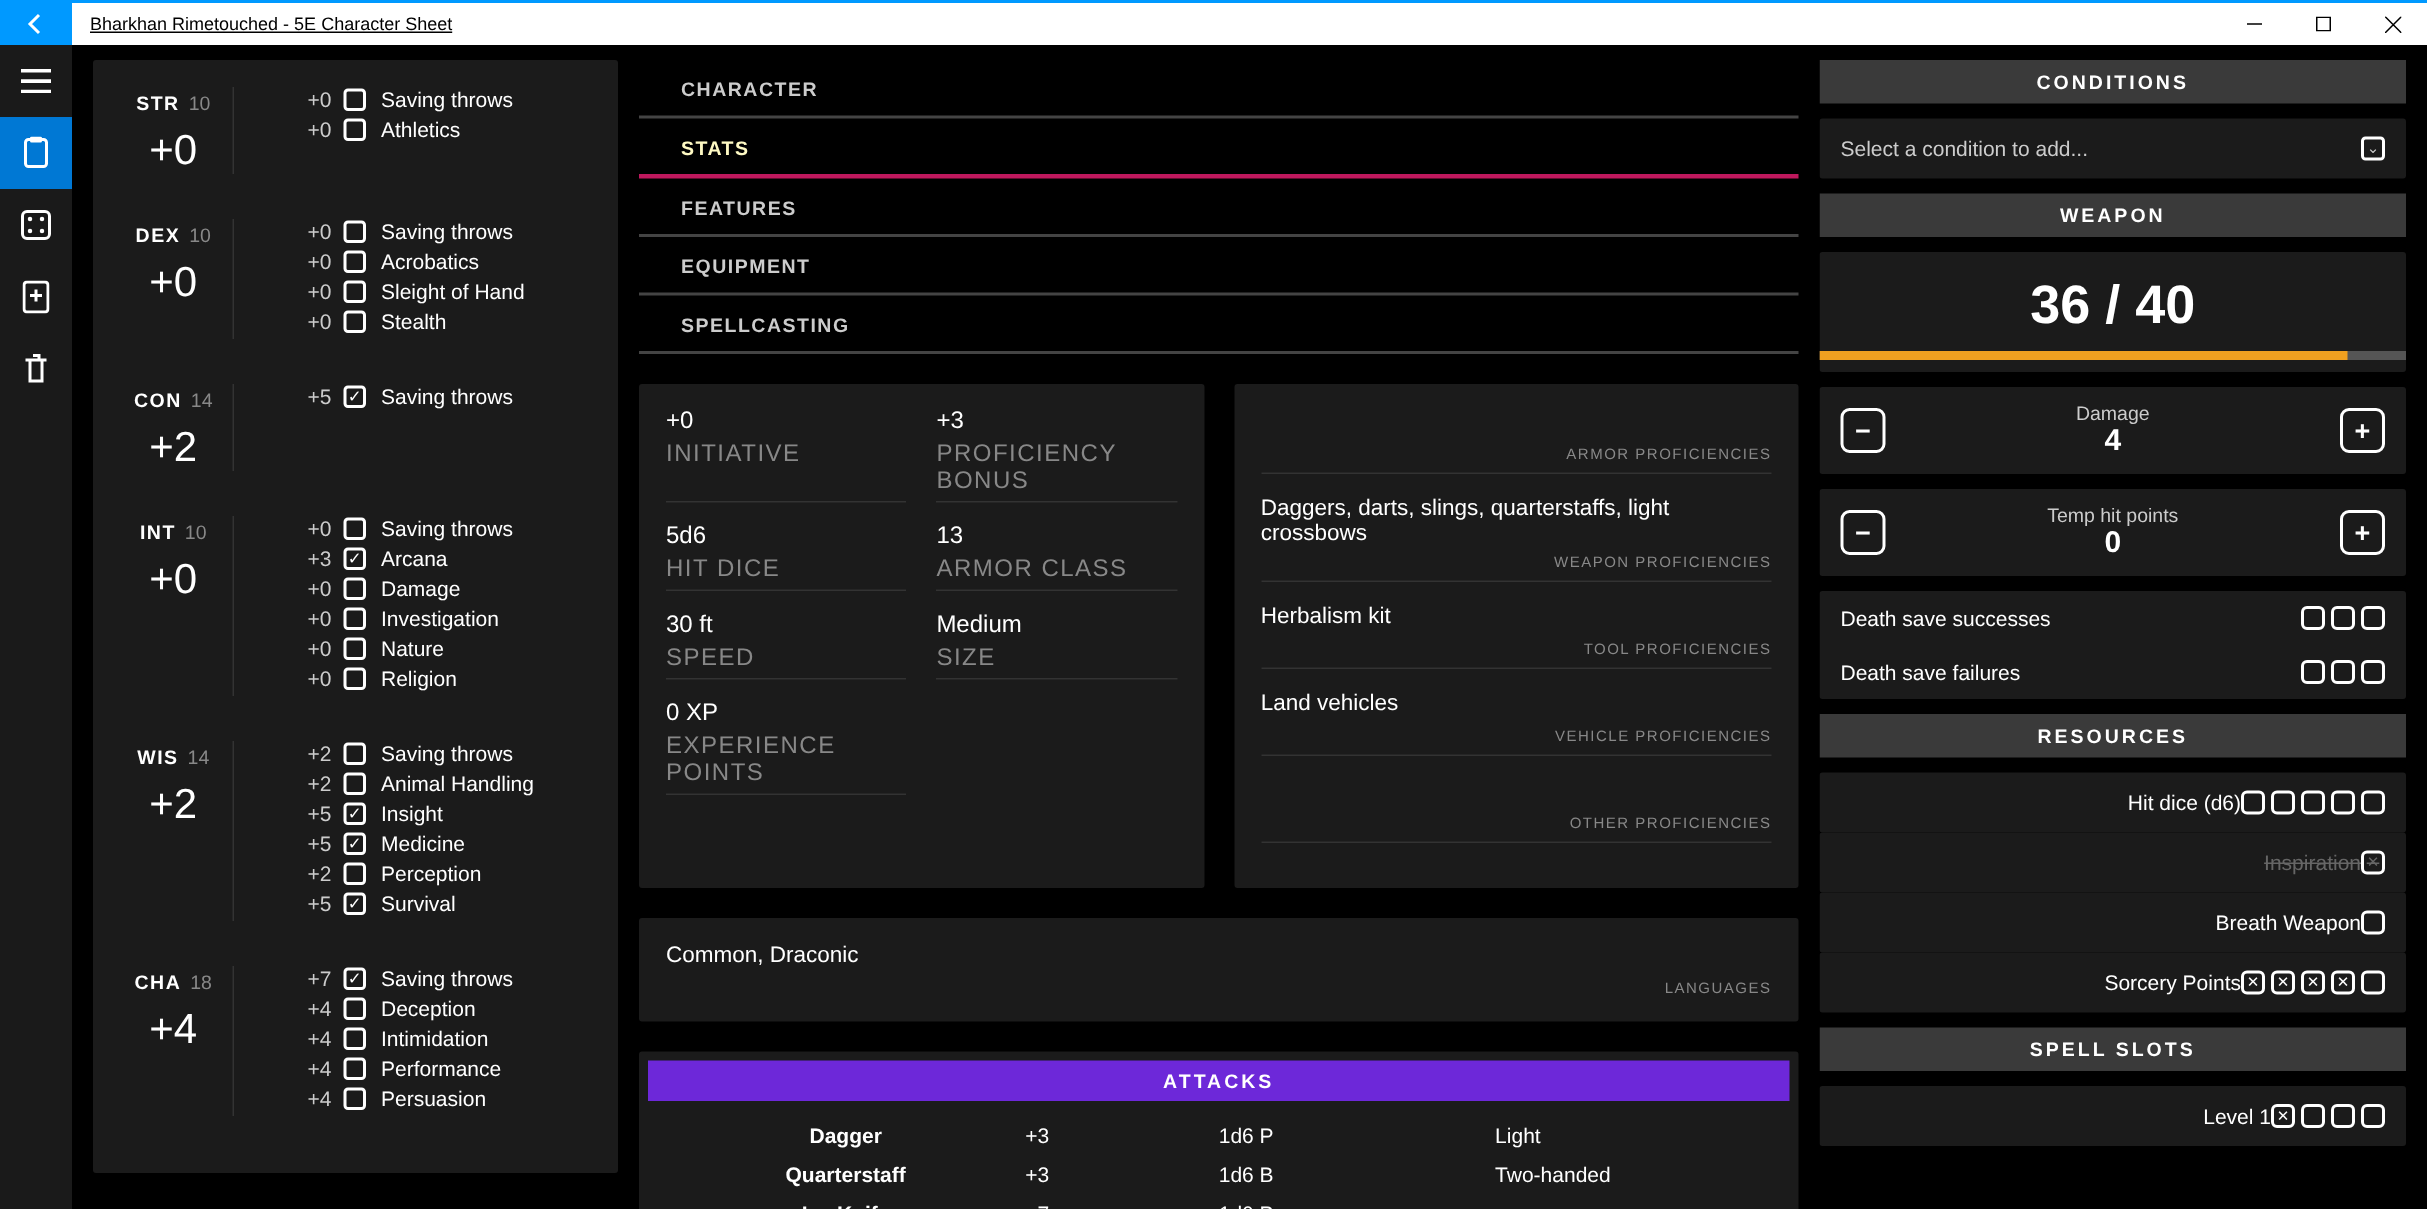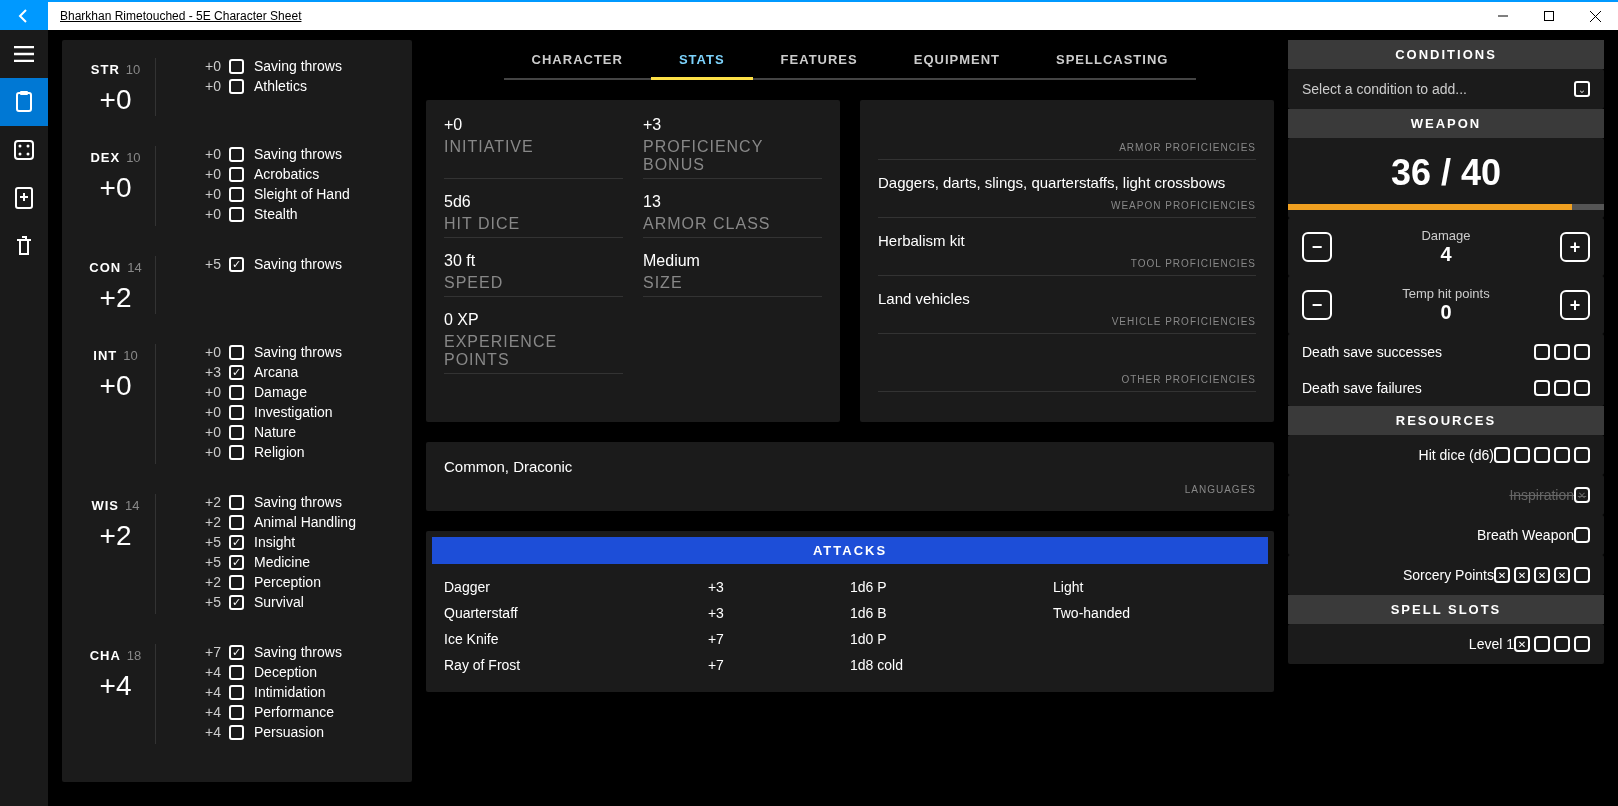--- a/index.html
+++ b/index.html
@@ -20,40 +20,40 @@
 .ab-left { width: 80px; border-right: 1px solid #333; text-align: center; padding-top: 2px; }
 .ab-name { font-size: 13px; font-weight: 600; letter-spacing: 1px; }
 .ab-score { color: #888; font-size: 13px; margin-left: 6px; }
 .ab-mod { font-size: 28px; font-weight: 300; margin-top: 6px; }
 .ab-right { flex: 1; padding-left: 14px; }
 .skill-row { display: flex; align-items: center; font-size: 14px; margin-bottom: 4px; }
 .skill-mod { width: 26px; text-align: right; color: #ccc; }
 .chk { width: 15px; height: 15px; border: 2px solid #fff; border-radius: 3px; margin: 0 10px 0 8px; display: flex; align-items: center; justify-content: center; font-size: 11px; }
 .chk.on::after { content: "✓"; }
 .mid-col { flex: 1; display: flex; flex-direction: column; }
-.tabs { display: flex; justify-content: center; gap: 0; margin-bottom: 20px; }
+.tabs { display: flex; justify-content: center; gap: 0; margin-bottom: 20px; flex-direction: column; }
 .tab { padding: 12px 28px 10px 28px; font-size: 13px; font-weight: 600; letter-spacing: 1px; color: #ccc; border-bottom: 2px solid #444; }
-.tab.active { color: #7dd3fc; border-bottom: 3px solid #fde047; }
+.tab.active { color: #fef9c3; border-bottom: 3px solid #be185d; }
 .mid-row { display: flex; gap: 20px; }
 .stat-card { flex: 1; padding: 16px 18px 10px 18px; }
 .stat-grid { display: grid; grid-template-columns: 1fr 1fr; gap: 0 20px; }
 .stat-item { margin-bottom: 14px; border-bottom: 1px solid #333; padding-bottom: 4px; }
 .stat-val { font-size: 16px; }
 .stat-lbl { font-size: 16px; letter-spacing: 1px; color: #888; margin-top: 4px; }
 .prof-card { flex: 1; padding: 16px 18px; }
 .prof-item { margin-bottom: 14px; border-bottom: 1px solid #333; padding-bottom: 6px; }
 .prof-val { font-size: 15px; min-height: 20px; }
 .prof-lbl { font-size: 10px; letter-spacing: 1px; color: #888; margin-top: 6px; text-align: right; }
 .lang-card { padding: 16px 18px; margin-top: 20px; }
 .attacks-card { padding: 0 0 14px 0; margin-top: 20px; }
-.sect-header { background: #1d4ed8; text-align: center; font-size: 13px; font-weight: 600; letter-spacing: 2px; padding: 6px 0; margin: 6px 6px 10px 6px; }
+.sect-header { background: #6d28d9; text-align: center; font-size: 13px; font-weight: 600; letter-spacing: 2px; padding: 6px 0; margin: 6px 6px 10px 6px; }
 .atk-table { width: 100%; padding: 0 12px; }
 .atk-row { display: grid; grid-template-columns: 1.3fr 0.7fr 1fr 1fr; font-size: 14px; padding: 5px 6px; }
-.atk-row .n { font-weight: 400; }
-.right-col { width: 316px; display: flex; flex-direction: column; overflow-y: auto; height: 742px; padding-bottom: 10px; }
+.atk-row .n { font-weight: 700; text-align: center; }
+.right-col { width: 391px; display: flex; flex-direction: column; gap: 10px; overflow-y: auto; height: 742px; padding-bottom: 10px; }
 .rsect-header { background: #3a3a3a; text-align: center; font-size: 13px; font-weight: 600; letter-spacing: 2px; padding: 7px 0; }
 .cond-sel { background: #1b1b1b; padding: 12px 14px; font-size: 14px; color: #ccc; display: flex; justify-content: space-between; align-items: center; }
 .health-big { text-align: center; padding: 14px 0 8px 0; }
 .health-top { display: flex; align-items: baseline; justify-content: center; gap: 10px; font-size: 36px; font-weight: 600; }
 .health-bar { height: 6px; background: #555; margin-top: 10px; position: relative; }
 .health-bar .fill { position: absolute; left: 0; top: 0; height: 6px; background: #f0a020; width: 90%; }
 .stepper { display: flex; align-items: center; justify-content: space-between; padding: 10px 14px; }
 .step-btn { width: 30px; height: 30px; border: 2px solid #fff; border-radius: 6px; display: flex; align-items: center; justify-content: center; font-size: 18px; font-weight: 700; }
 .step-mid { text-align: center; }
 .step-lbl { font-size: 13px; color: #ccc; }

